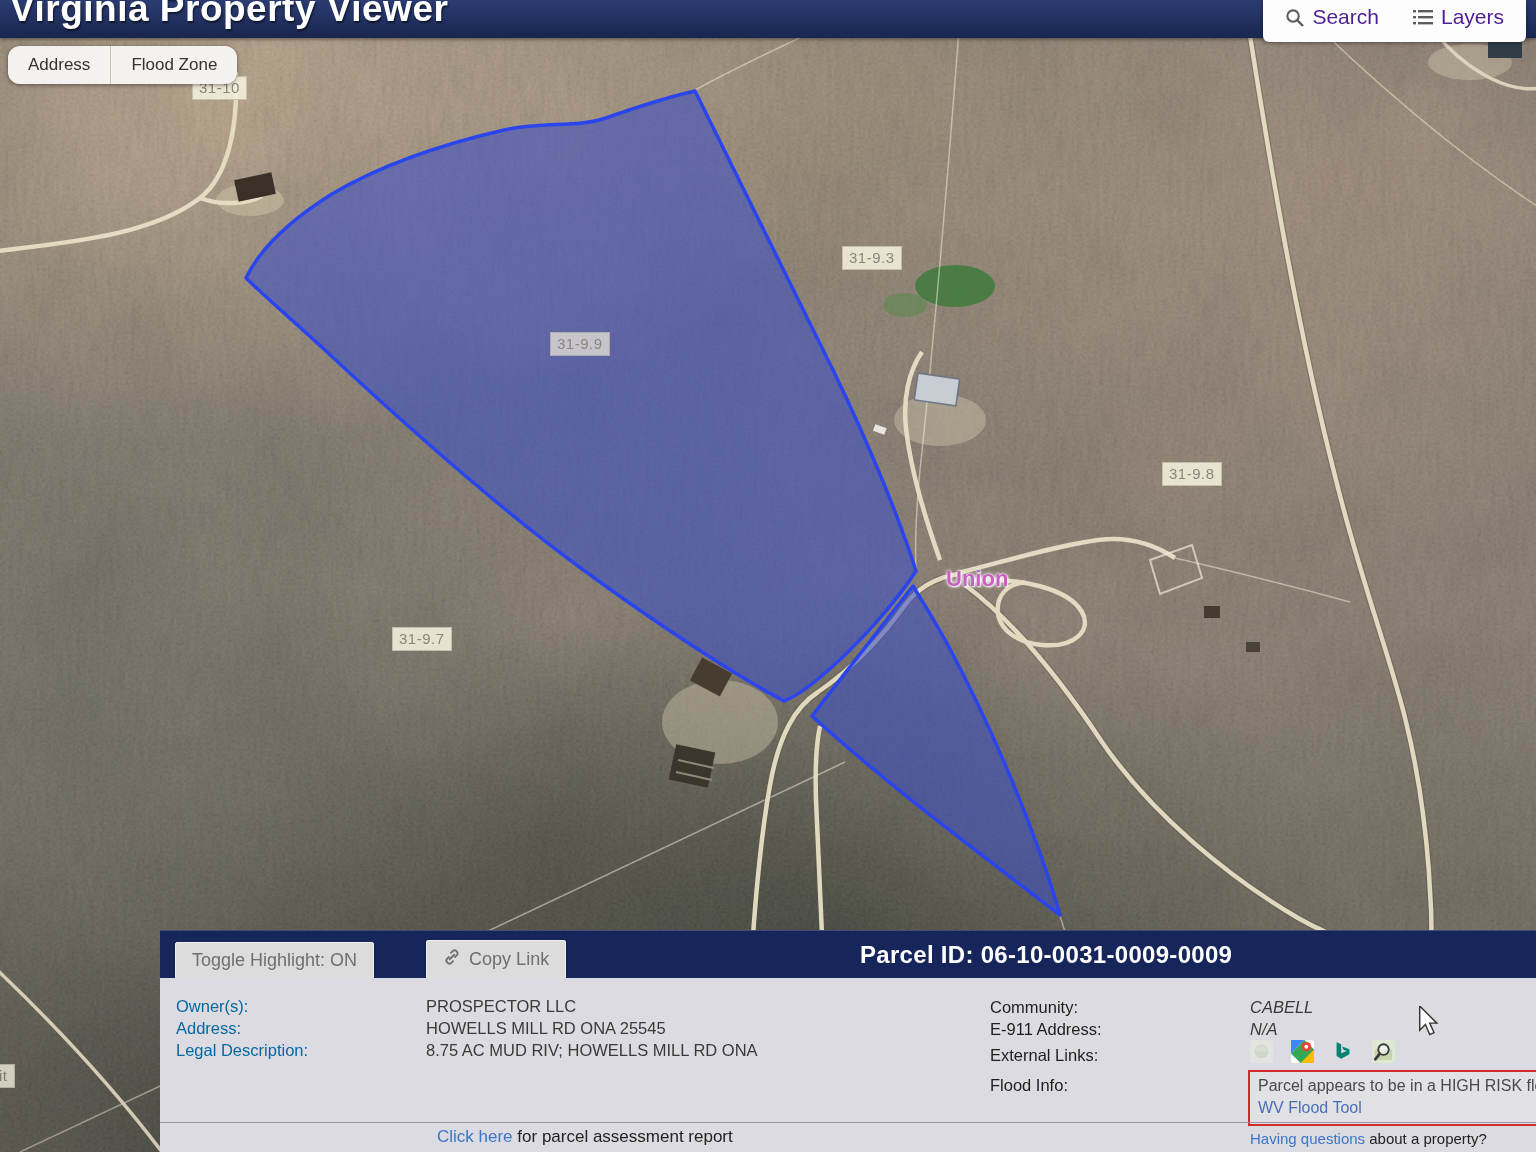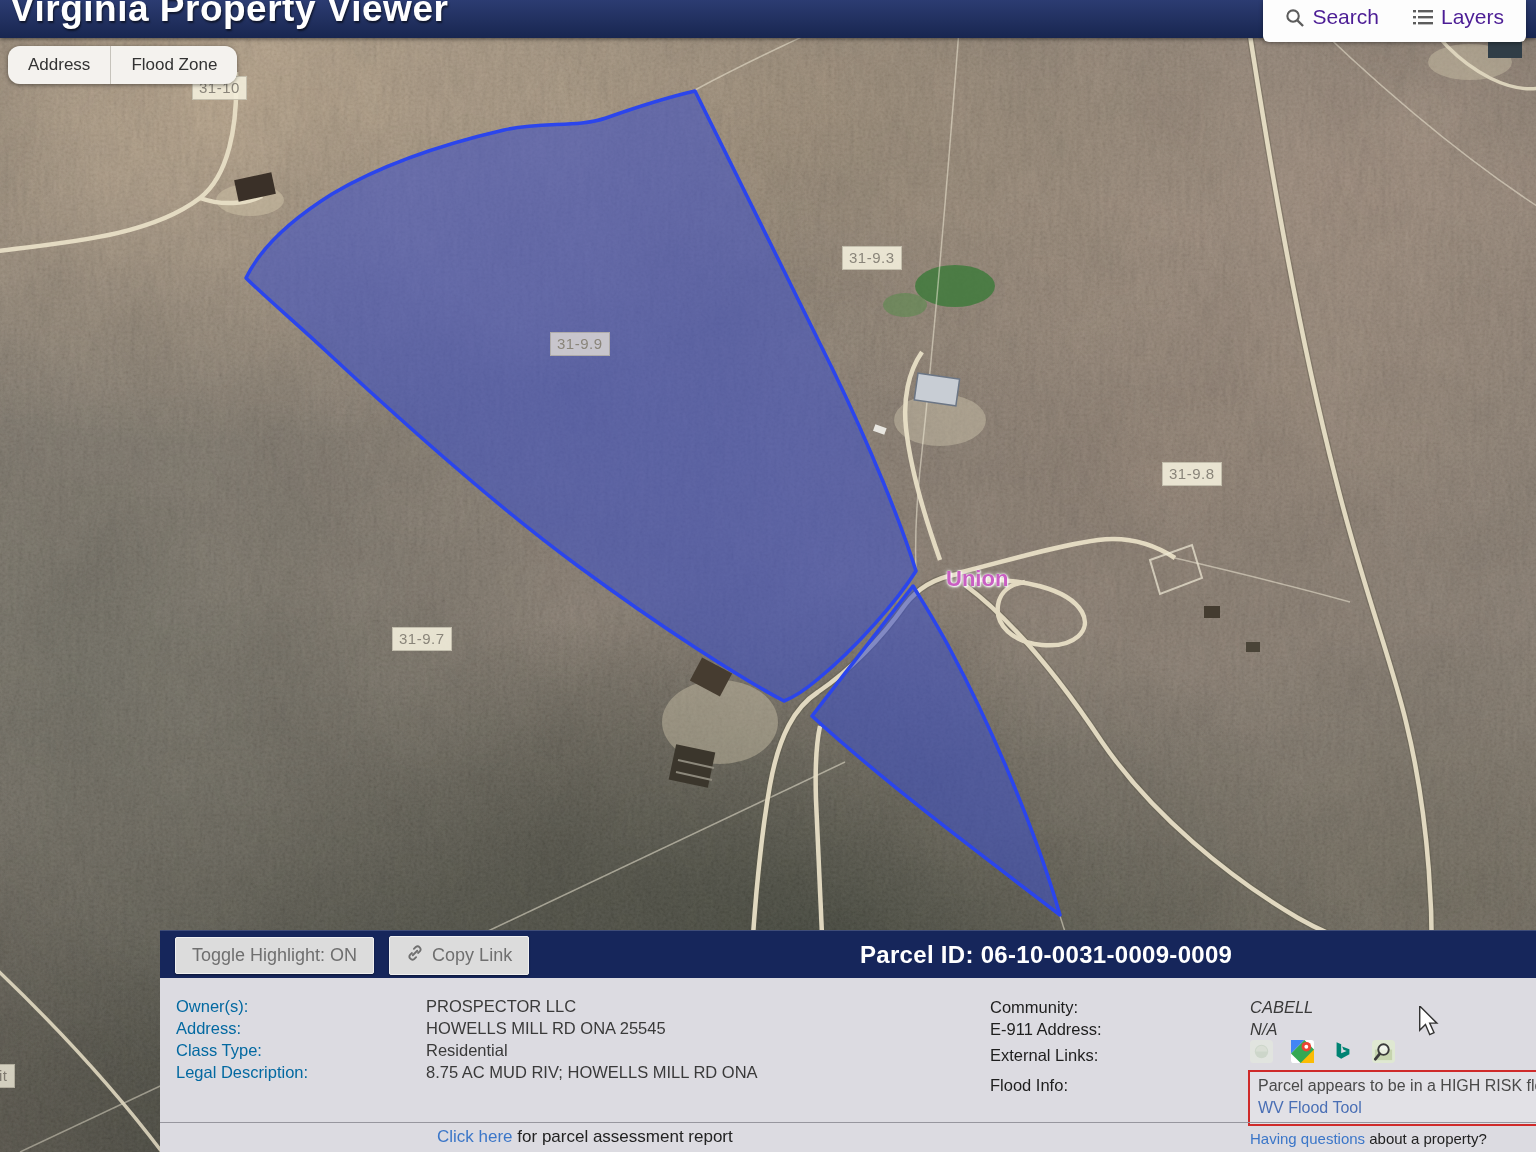--- a/index.html
+++ b/index.html
@@ -45,21 +45,21 @@
   .tc-item svg{display:block;}
 
   
   .tabs{position:absolute;left:8px;top:46px;z-index:15;display:flex;box-shadow:0 1px 4px rgba(0,0,0,.45);
     border-radius:12px;overflow:hidden;}
   .tab{background:#f4f2ee;color:#333;font-size:17px;padding:9px 20px;white-space:nowrap;cursor:pointer;}
   .tab + .tab{border-left:1px solid #c6c3bb;}
 
   
   .bottom-bar{position:absolute;left:160px;right:0;top:930px;height:48px;z-index:18;
-    background:#16265b;border-top:1px solid rgba(255,255,255,.18);display:flex;align-items:center;}
+    background:#16265b;border-top:1px solid rgba(255,255,255,.18);display:flex;align-items:flex-end;gap:37px;}
   .bar-btn{background:#dcdcdc;border:1px solid #f0f0f0;border-radius:2px;color:#6f6f6f;
     font-size:18px;padding:7px 16px;margin-left:15px;display:flex;align-items:center;gap:8px;
     box-shadow:0 1px 2px rgba(0,0,0,.4);cursor:pointer;white-space:nowrap;}
   .parcel-id{position:absolute;left:700px;top:0;height:48px;display:flex;align-items:center;
     color:#fff;font-size:24px;font-weight:bold;letter-spacing:.3px;white-space:nowrap;}
 
   
   .details{position:absolute;left:160px;right:0;top:978px;bottom:0;z-index:18;background:#dcdbe1;
     overflow:hidden;font-size:16.5px;color:#2a2a2a;}
   .col-left{position:absolute;left:16px;top:17px;}
@@ -265,24 +265,20 @@
     <div class="col-left">
       <div class="drow">
         <span class="dlbl">Owner(s):</span>
         <span class="dval">PROSPECTOR LLC</span>
       </div>
       <div class="drow">
         <span class="dlbl">Address:</span>
         <span class="dval">HOWELLS MILL RD ONA 25545</span>
       </div>
       <div class="drow">
-        <span class="dlbl">Class Type:</span>
-        <span class="dval">Residential</span>
-      </div>
-      <div class="drow">
         <span class="dlbl">Legal Description:</span>
         <span class="dval">8.75 AC MUD RIV; HOWELLS MILL RD ONA</span>
       </div>
     </div>
 
     <div class="col-right">
       <span class="r-lbl" style="top:20px;">Community:</span>
       <span class="r-val" style="top:20px;">CABELL</span>
       <span class="r-lbl" style="top:42px;">E-911 Address:</span>
       <span class="r-val" style="top:42px;">N/A</span>

